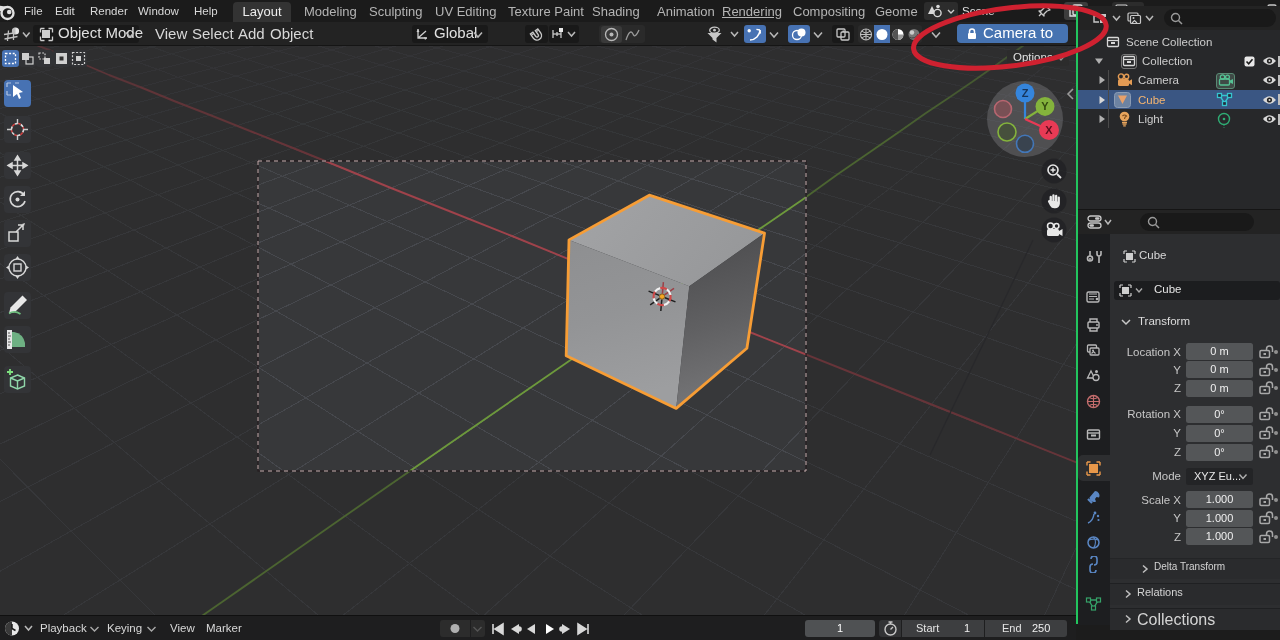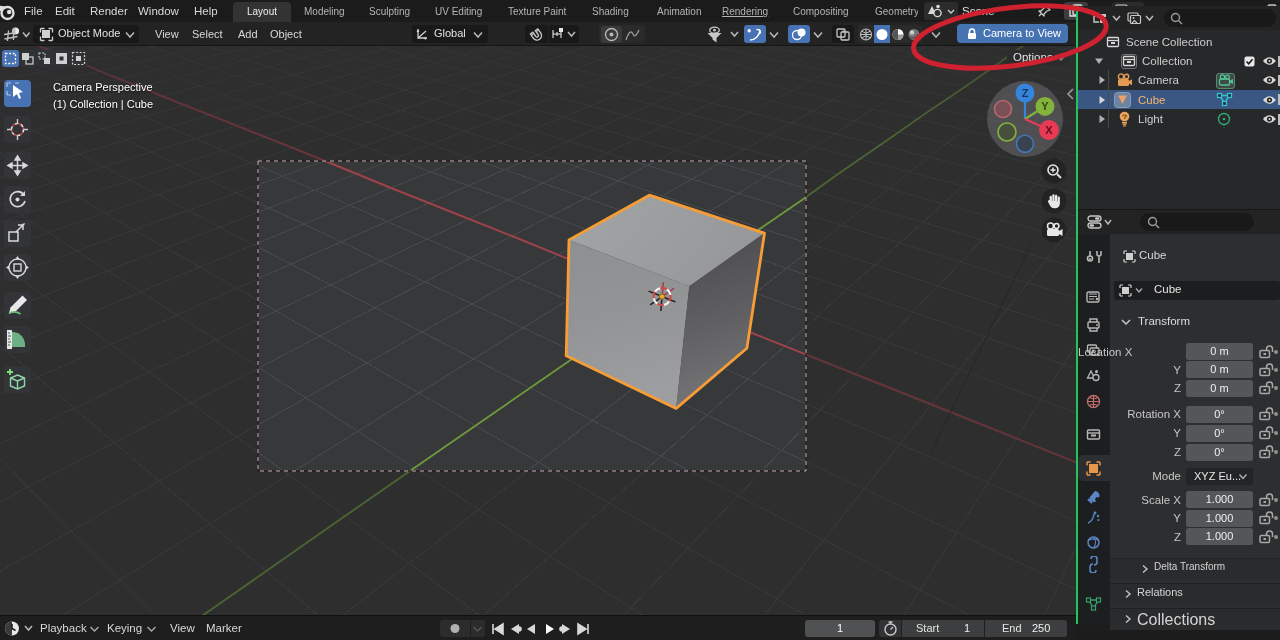--- a/index.html
+++ b/index.html
@@ -3,26 +3,26 @@
 <meta charset="utf-8">
 <style>
 * { margin:0; padding:0; box-sizing:border-box; }
 html,body { width:1280px; height:640px; overflow:hidden; background:#1c1c1c;
   font-family:"Liberation Sans", sans-serif; }
 .abs { position:absolute; }
 #stage { position:relative; width:1280px; height:640px; }
 
 #topbar { left:0; top:0; width:1280px; height:22px; background:#1b1b1b; }
 .menu { position:absolute; top:0; height:22px; line-height:22px; color:#d8d8d8; font-size:11.5px; }
-.tab { position:absolute; top:2px; height:20px; line-height:20px; color:#b4b4b4; font-size:10px; text-align:center; }
+.tab { position:absolute; top:2px; height:20px; line-height:20px; color:#b4b4b4; font-size:13px; text-align:center; }
 .tab.active { background:#333333; color:#eeeeee; border-radius:4px 4px 0 0; }
 
 #vheader { left:0; top:22px; width:1076px; height:24px; background:#232323; border-bottom:1px solid #151515; }
 .hbtn { position:absolute; top:3px; height:18px; background:#191919; border-radius:3px; color:#d5d5d5; font-size:11.5px; line-height:18px; }
-.htext { position:absolute; top:0; height:24px; line-height:24px; color:#d8d8d8; font-size:11px; }
+.htext { position:absolute; top:0; height:24px; line-height:24px; color:#d8d8d8; font-size:15px; }
 
 #viewport { left:0; top:46px; width:1076px; height:571px; background:#2c2d2e; overflow:hidden; }
 
 #timeline { left:0; top:615px; width:1076px; height:25px; background:#1e1e1f; border-top:1px solid #101010; }
 
 #rightcol { left:1076px; top:6px; width:204px; height:618px; background:#28292b; border-left:2px solid #22c55e; }
 #outliner { position:absolute; left:0; top:0; width:202px; height:203px; background:#27282a; }
 #props { position:absolute; left:0; top:203px; width:202px; height:415px; background:#2d2e30; border-top:1px solid #151515; }
 </style>
 </head>
@@ -317,21 +317,20 @@
         <path d="M5 21 L21 21 L21 17 A 14 14 0 0 0 10 6 L5 6 Z" fill="#79c791" opacity="0.85"></path>
         <rect x="3" y="4" width="5" height="19" fill="#e6e6e6"></rect>
         <path d="M4 7 h2 M4 10 h3 M4 13 h2 M4 16 h3 M4 19 h2" stroke="#555" stroke-width="1"></path>
       </svg>
 <div style="position:absolute;left:4px;top:320px;width:27px;height:27px;background:#333437;border-radius:4px"></div>
 <svg style="position:absolute;left:4px;top:320px" width="27" height="27" viewBox="0 0 27 27">
         <path d="M13.5 9 l7 3 v8 l-7 3 l-7 -3 v-8 Z" fill="none" stroke="#8fd6a9" stroke-width="1.4"></path>
         <path d="M6.5 12 l7 3 l7 -3 M13.5 15 v8" stroke="#8fd6a9" stroke-width="1.4" fill="none"></path>
         <path d="M6 3 v6 M3 6 h6" stroke="#7ee07e" stroke-width="1.8"></path>
       </svg>
-<div style="position:absolute;left:53px;top:33px;font-size:11px;color:#ffffff;line-height:17px;text-shadow:0 1px 2px rgba(0,0,0,0.8)">Camera Perspective<br>(1) Collection | Cube</div>
 <svg style="position:absolute;left:985px;top:33px" width="80" height="80" viewBox="0 0 80 80">
         <circle cx="40" cy="40" r="38" fill="#9a9da1" opacity="0.3"></circle>
         <line x1="40" y1="40" x2="40" y2="14" stroke="#3585dc" stroke-width="2.2"></line>
         <line x1="40" y1="40" x2="60" y2="27.4" stroke="#84b33c" stroke-width="2.2"></line>
         <line x1="40" y1="40" x2="64" y2="51" stroke="#e83a55" stroke-width="2.2"></line>
         <circle cx="40" cy="14" r="9.5" fill="#3585dc"></circle>
         <text x="40" y="17.8" font-size="11" font-weight="bold" text-anchor="middle" fill="#16355c" font-family="Liberation Sans">Z</text>
         <circle cx="60" cy="27.4" r="9.5" fill="#84b33c"></circle>
         <text x="60" y="31.2" font-size="11" font-weight="bold" text-anchor="middle" fill="#33490f" font-family="Liberation Sans">Y</text>
         <circle cx="64" cy="51" r="10" fill="#e83a55"></circle>
@@ -625,21 +624,21 @@
 <svg style="position:absolute;left:40px;top:73px" width="30" height="15" viewBox="0 0 30 15">
 <rect x="4" y="4" width="7" height="7" fill="#cfcfcf"></rect>
 <path d="M2 2 h3 M2 2 v3 M13 2 h-3 M13 2 v3 M2 13 h3 M2 13 v-3 M13 13 h-3 M13 13 v-3" stroke="#cfcfcf" stroke-width="1.2" fill="none"></path>
 <path d="M18 5.5 l3 3.5 l3 -3.5" stroke="#a8a8a8" stroke-width="1.4" fill="none"></path>
         </svg>
 <div style="position:absolute;left:76px;top:73px;font-size:11.5px;color:#e4e4e4">Cube</div>
 <svg style="position:absolute;left:43px;top:108px" width="10" height="8" viewBox="0 0 10 8">
           <path d="M1 2 l4 4 l4 -4" stroke="#c8c8c8" stroke-width="1.5" fill="none"></path>
         </svg>
 <div style="position:absolute;left:60px;top:105px;font-size:11.5px;color:#dcdcdc">Transform</div>
-<div style="position:absolute;left:0px;top:132.6px;width:103px;height:18px;line-height:18px;font-size:11.5px;color:#c6c6c6;">Location X</div>
+<div style="position:absolute;left:0px;top:132.6px;width:103px;height:18px;line-height:18px;font-size:11.5px;color:#c6c6c6;text-align:right">Location X</div>
 <div style="position:absolute;left:108px;top:133.1px;width:67px;height:17px;background:#545658;border-radius:2.5px;font-size:11px;color:#f0f0f0;text-align:center;line-height:17px">0 m</div>
 <svg style="position:absolute;left:180px;top:133.6px" width="16" height="16" viewBox="0 0 16 16">
 <rect x="2" y="6.5" width="9.5" height="7" rx="1.2" fill="none" stroke="#a8a8a8" stroke-width="1.5"></rect>
 <path d="M8.5 6.5 V5 a3 3 0 0 1 6 0 V8" fill="none" stroke="#a8a8a8" stroke-width="1.5"></path>
 <rect x="5.5" y="9" width="2.5" height="2" fill="#a8a8a8"></rect>
         </svg>
 <div style="position:absolute;left:196px;top:139.6px;width:4px;height:4px;border-radius:2px;background:#909090"></div>
 <div style="position:absolute;left:0px;top:150.6px;width:103px;height:18px;line-height:18px;font-size:11.5px;color:#c6c6c6;text-align:right">Y</div>
 <div style="position:absolute;left:108px;top:151.1px;width:67px;height:17px;background:#545658;border-radius:2.5px;font-size:11px;color:#f0f0f0;text-align:center;line-height:17px">0 m</div>
 <svg style="position:absolute;left:180px;top:151.6px" width="16" height="16" viewBox="0 0 16 16">

